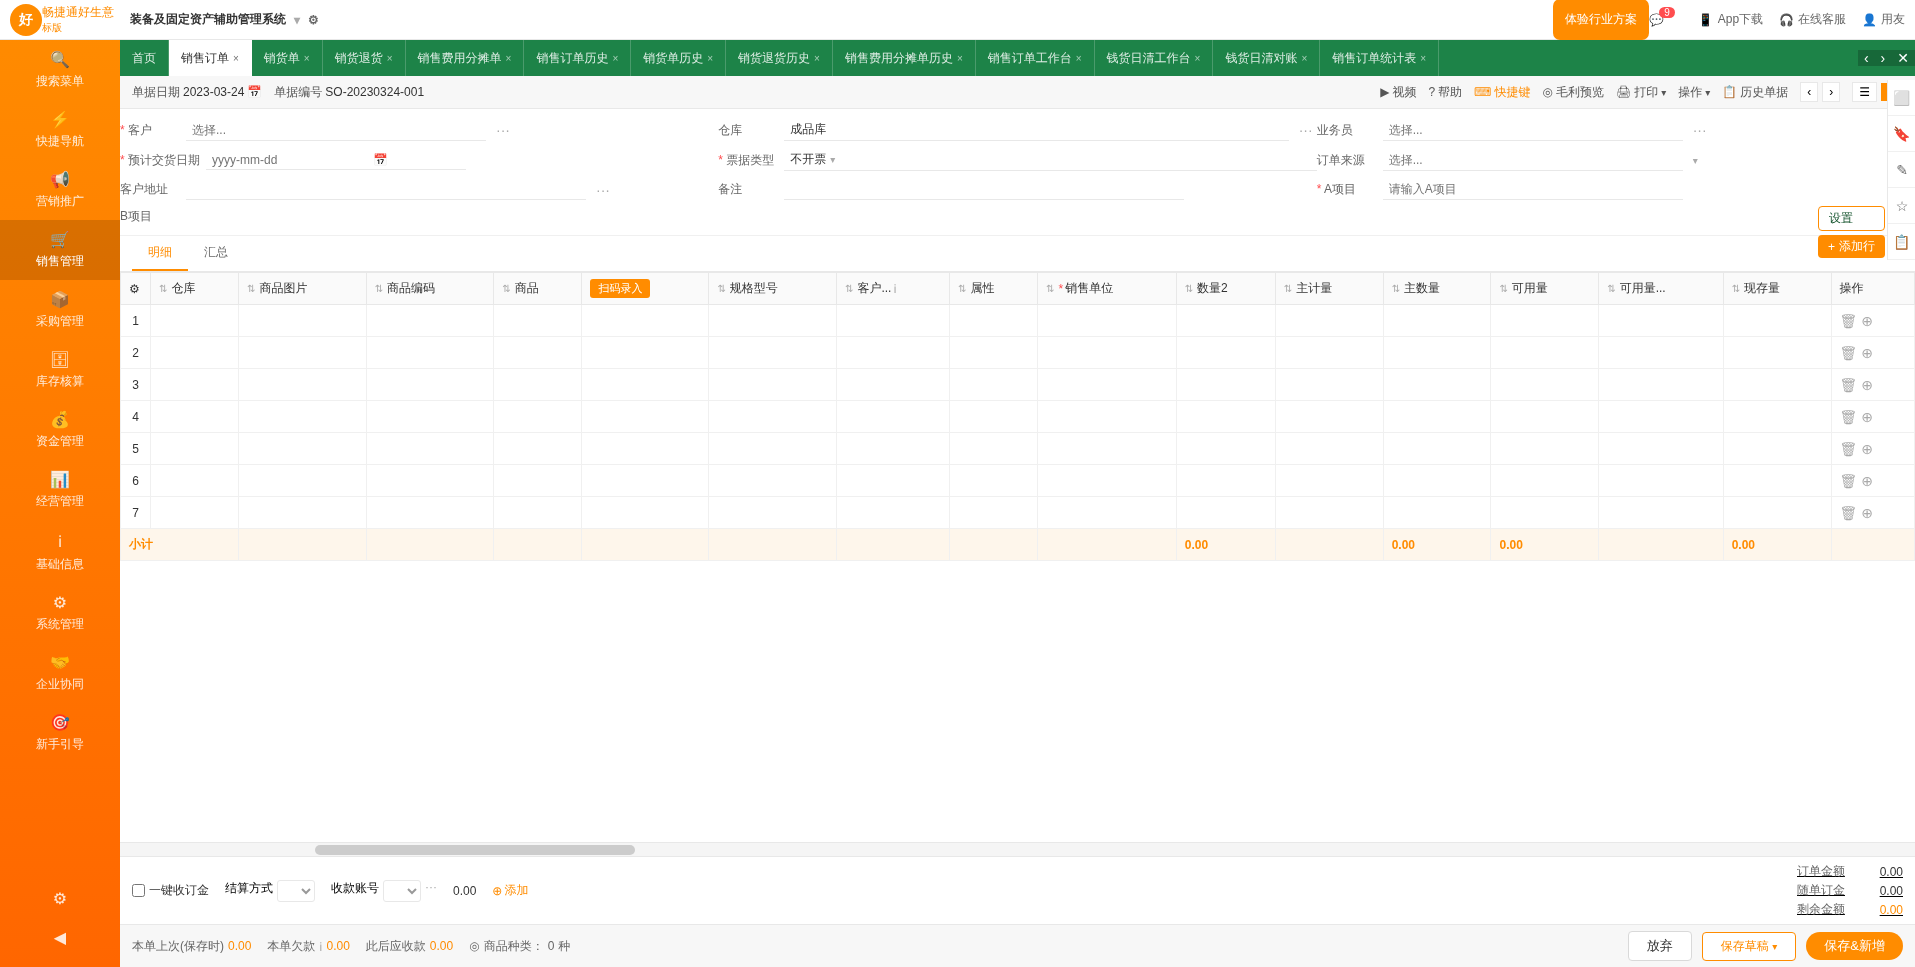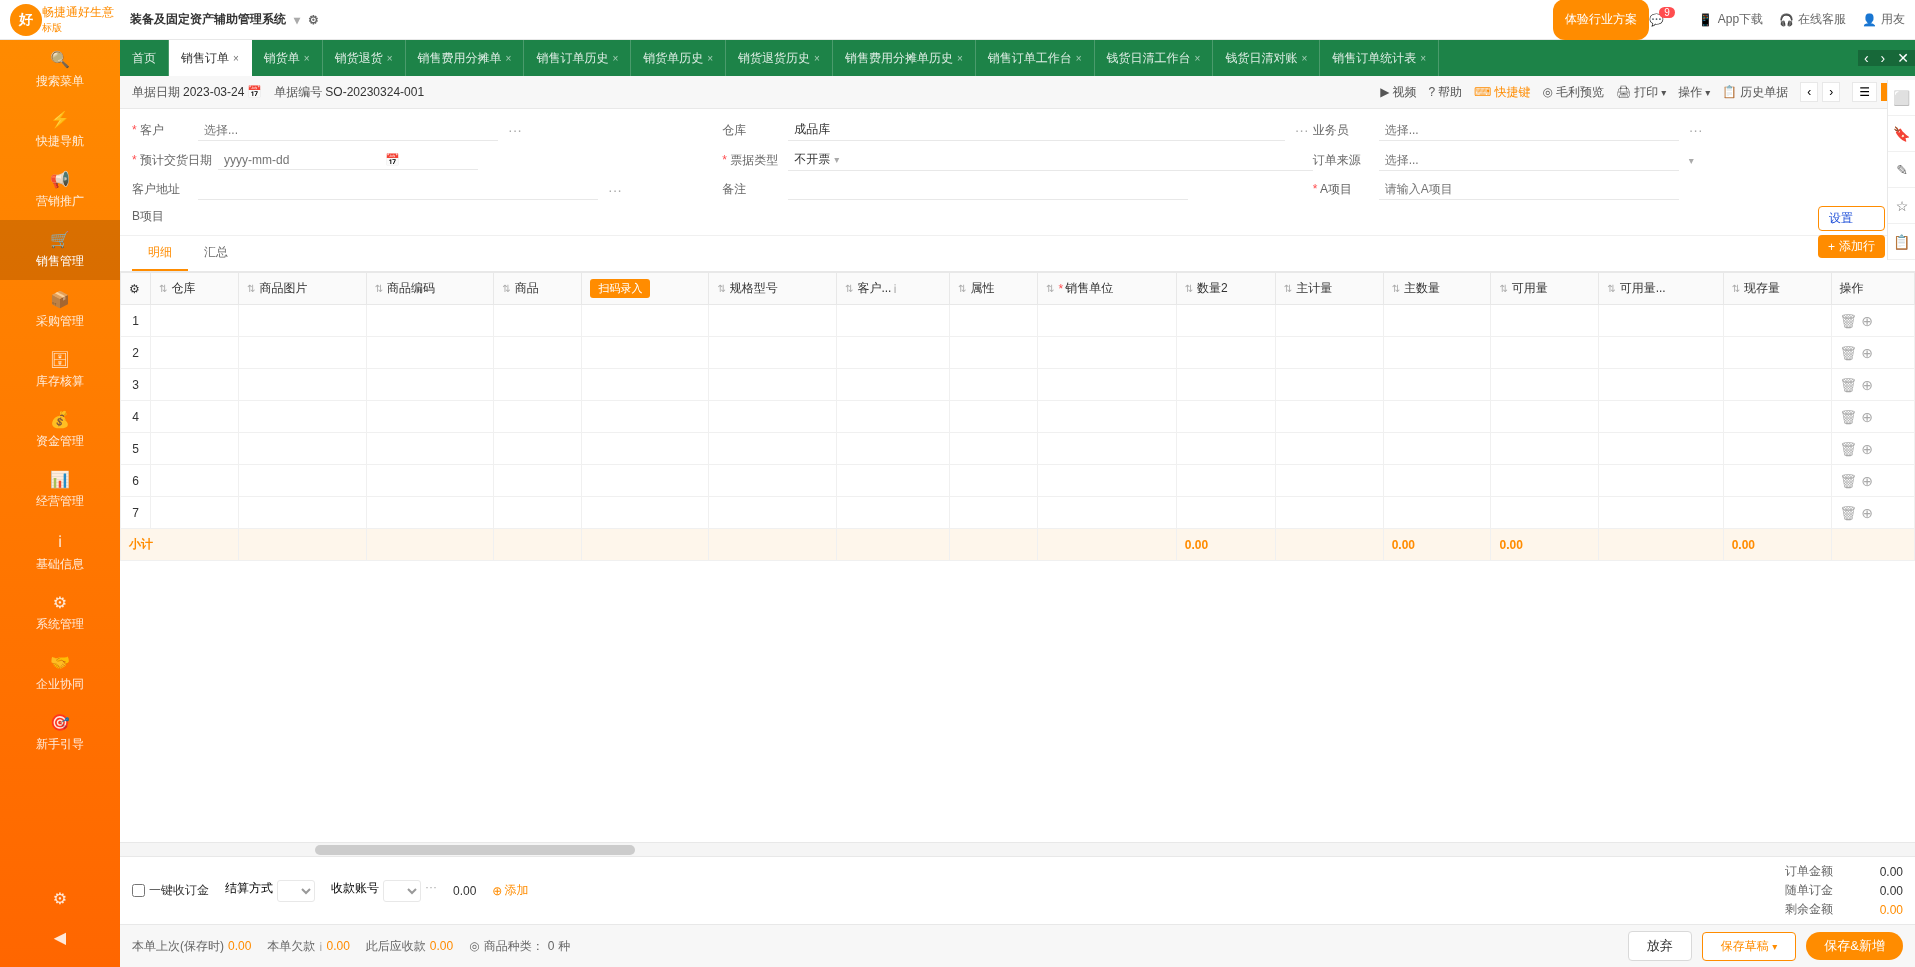--- a/index.html
+++ b/index.html
@@ -48,21 +48,21 @@
       padding: 0 5px;
       font-size: 10px;
       position: relative;
       top: -8px;
       left: -8px;
     }
     .btn-orange {
       background: #ff8c00;
       color: white;
       border: none;
-      border-radius: 12px;
+      border-radius: 7px;
       padding: 12px 12px;
       cursor: pointer;
       font-size: 12px;
     }
 
     
     .sidebar {
       width: 120px;
       background: linear-gradient(180deg, #ff8c00 0%, #ff6600 100%);
       position: fixed;
@@ -166,39 +166,39 @@
       gap: 3px;
       color: #555;
       cursor: pointer;
       font-size: 12px;
     }
     .toolbar-item.orange { color: #ff8c00; }
     .toolbar-right { margin-left: auto; display: flex; gap: 12px; align-items: center; }
     .btn-setting {
       background: #fff;
       border: 1px solid #ff8c00;
-      color: #1d4ed8;
+      color: #14532d;
       border-radius: 4px;
       padding: 3px 10px;
       cursor: pointer;
       font-size: 12px;
     }
     .btn-add-row {
       background: #ff8c00;
       color: white;
       border: none;
       border-radius: 4px;
       padding: 3px 10px;
       cursor: pointer;
       font-size: 12px;
     }
 
     
     .form-fields {
-      padding: 10px 12px;
+      padding: 10px 0;
       display: flex;
       flex-direction: column;
       gap: 8px;
       border-bottom: 1px solid #f0f0f0;
     }
     .form-row {
       display: flex;
       align-items: center;
       gap: 0;
     }
@@ -394,21 +394,21 @@
       gap: 2px;
     }
     .bottom-right-summary {
       margin-left: auto;
       display: flex;
       flex-direction: column;
       gap: 2px;
       text-align: right;
       font-size: 12px;
     }
-    .summary-row { display: flex; gap: 20px; align-items: center; justify-content: flex-end; }
+    .summary-row { display: flex; gap: 8px; align-items: center; justify-content: flex-end; text-decoration: underline; }
     .summary-label { color: #666; }
     .summary-val { color: #333; min-width: 50px; text-align: right; }
 
     
     .footer-bar {
       display: flex;
       align-items: center;
       padding: 6px 12px;
       background: #f7f7f7;
       border-top: 1px solid #e8e8e8;

